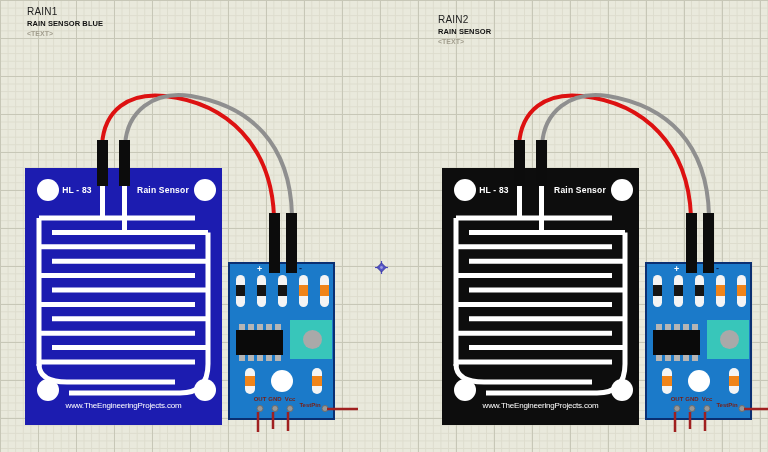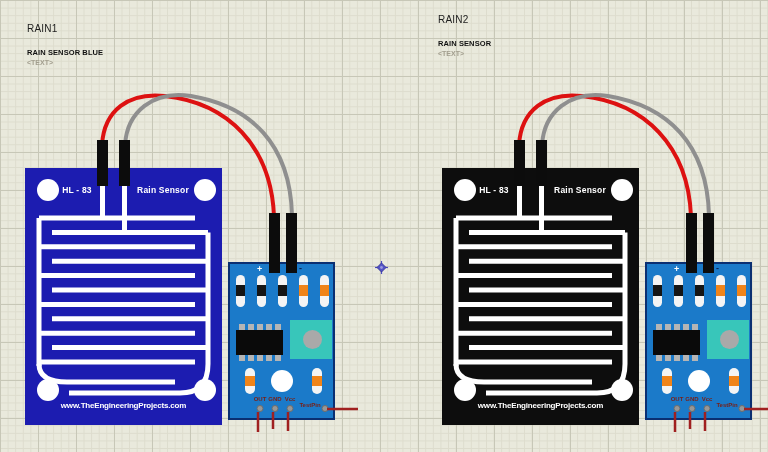--- a/index.html
+++ b/index.html
@@ -9,37 +9,37 @@
     background-color:#e9e9dc;
     background-image:
       linear-gradient(#c7c7b7 1px, transparent 1px),
       linear-gradient(90deg,#c7c7b7 1px, transparent 1px),
       linear-gradient(#dddccd 1px, transparent 1px),
       linear-gradient(90deg,#dddccd 1px, transparent 1px);
     background-size:38px 38px,38px 38px,7.6px 7.6px,7.6px 7.6px;
   }
   .annotation{position:absolute;line-height:1.15;}
   .ann-ref{display:block;font-size:10px;color:#1d1d1d;letter-spacing:.2px;}
-  .ann-type{display:block;font-size:7.5px;font-weight:bold;color:#111;margin-top:14px;letter-spacing:.1px;}
+  .ann-type{display:block;font-size:7.5px;font-weight:bold;color:#111;margin-top:2px;letter-spacing:.1px;}
   .ann-ph{display:block;font-size:7px;font-weight:bold;color:#a29e8e;margin-top:2px;}
   .module{position:absolute;top:88px;width:340px;height:350px;}
   .plate{
     position:absolute;left:0;top:80px;width:197px;height:257px;
     background:#1c1cb0;
   }
   .plate-svg{position:absolute;left:0;top:0;}
   .plate-model,.plate-label{
     position:absolute;top:17px;color:#fff;font-weight:bold;font-size:8.5px;
     text-align:center;letter-spacing:.2px;
   }
   .plate-model{left:27px;width:50px;}
   .plate-label{left:106px;width:64px;}
   .plate-url{
     position:absolute;left:18px;top:233px;width:161px;text-align:center;
-    color:#fff;font-weight:bold;font-size:8px;letter-spacing:-.2px;white-space:nowrap;
+    color:#fff;font-weight:normal;font-size:8px;letter-spacing:-.2px;white-space:nowrap;
   }
   .board{
     position:absolute;left:203px;top:174px;width:107px;height:158px;
     background:#1b7ac9;border:2px solid #0a2f72;box-sizing:border-box;
   }
   .b-plus{position:absolute;left:27px;top:0px;color:#fff;font-weight:bold;font-size:9px;}
   .b-minus{position:absolute;left:69px;top:-1px;color:#0b2050;font-weight:bold;font-size:9px;}
   .cap{position:absolute;top:11px;width:9px;height:32px;background:#f4f4f4;border-radius:5px;}
   .cap .band{position:absolute;left:0;top:10px;width:9px;height:11px;}
   .band-dark{background:#151515;}
@@ -58,21 +58,21 @@
   .testpin-label{position:absolute;top:138px;transform:translateX(-50%);
     font-size:6px;font-weight:bold;color:#7a1f15;white-space:nowrap;}
   .pad{position:absolute;top:141px;width:7px;height:7px;border-radius:50%;
     background:#979797;border:1px solid #6d6d6d;box-sizing:border-box;transform:translateX(-50%);}
   .overlay{position:absolute;left:0;top:0;pointer-events:none;}
   .origin-marker{position:absolute;left:375px;top:261px;}
 </style>
 </head>
 <body>
 
-<div class="annotation" style="left:27px;top:23px">
+<div class="annotation" style="left:27px;top:6px">
   <span class="ann-ref">RAIN1</span>
   <span class="ann-type">RAIN SENSOR BLUE</span>
   <span class="ann-ph">&lt;TEXT&gt;</span>
 </div>
 <div class="annotation" style="left:438px;top:14px">
   <span class="ann-ref">RAIN2</span>
   <span class="ann-type">RAIN SENSOR</span>
   <span class="ann-ph">&lt;TEXT&gt;</span>
 </div>
 

